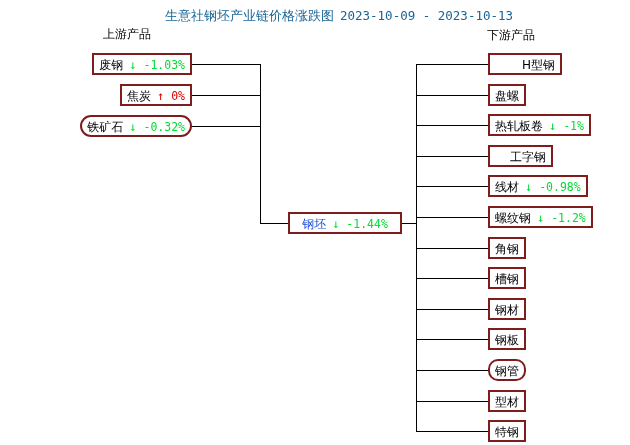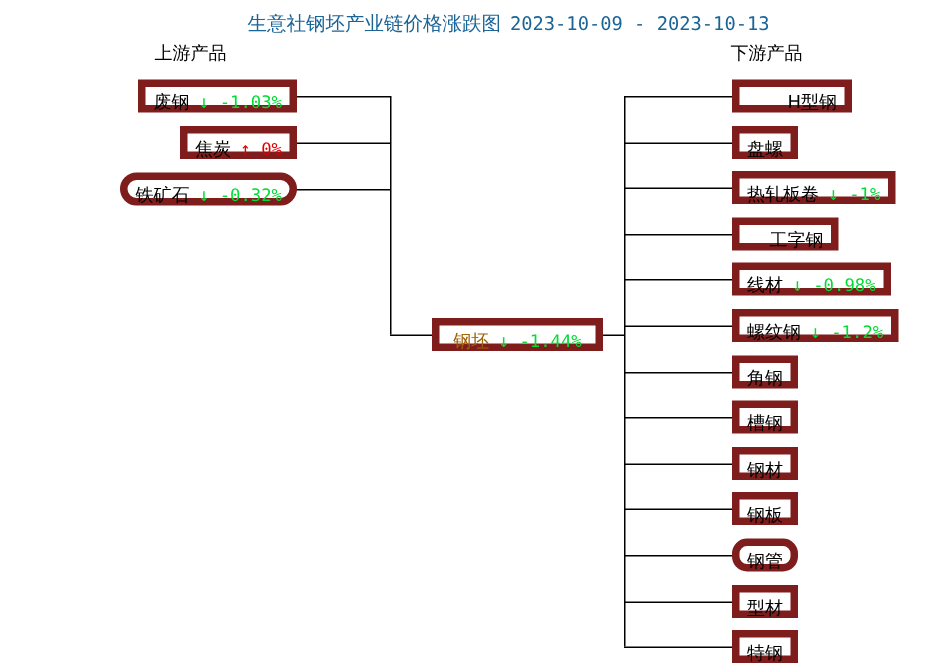--- a/index.html
+++ b/index.html
@@ -37,46 +37,46 @@
   }
 
   
   .col-head {
     position: absolute;
     color: #000000;
     font-size: 12px;
     line-height: 16px;
     white-space: nowrap;
   }
-  .col-head.upstream { left: 79px; top: 27px; }
+  .col-head.upstream { left: 79px; top: 27px; font-family: Liberation Mono, monospace; }
   .col-head.downstream { left: 463px; top: 27px; }
 
   
   .line {
     position: absolute;
     background: #000000;
   }
   .line.h { height: 1px; }
   .line.v { width: 1px; }
 
   
   .node {
     position: absolute;
     box-sizing: border-box;
-    border: 5px solid #7f1d1d;
+    border: 2px solid #7f1d1d;
     background: #ffffff;
     height: 22px;
     line-height: 20px;
     white-space: nowrap;
     font-size: 12px;
     color: #000000;
     padding: 0 5px;
   }
   .node .nm { color: #000000; }
-  .node.center .nm { color: #a16207; }
+  .node.center .nm { color: #1d4ed8; }
   .node .val {
     font-family: "DejaVu Sans Mono", "Liberation Mono", monospace;
     font-size: 11.5px;
     margin-left: 6px;
   }
   .val.down { color: #00dd33; }
   .val.up { color: #dd0000; }
   .arrow { font-size: 12px; }
 
   

